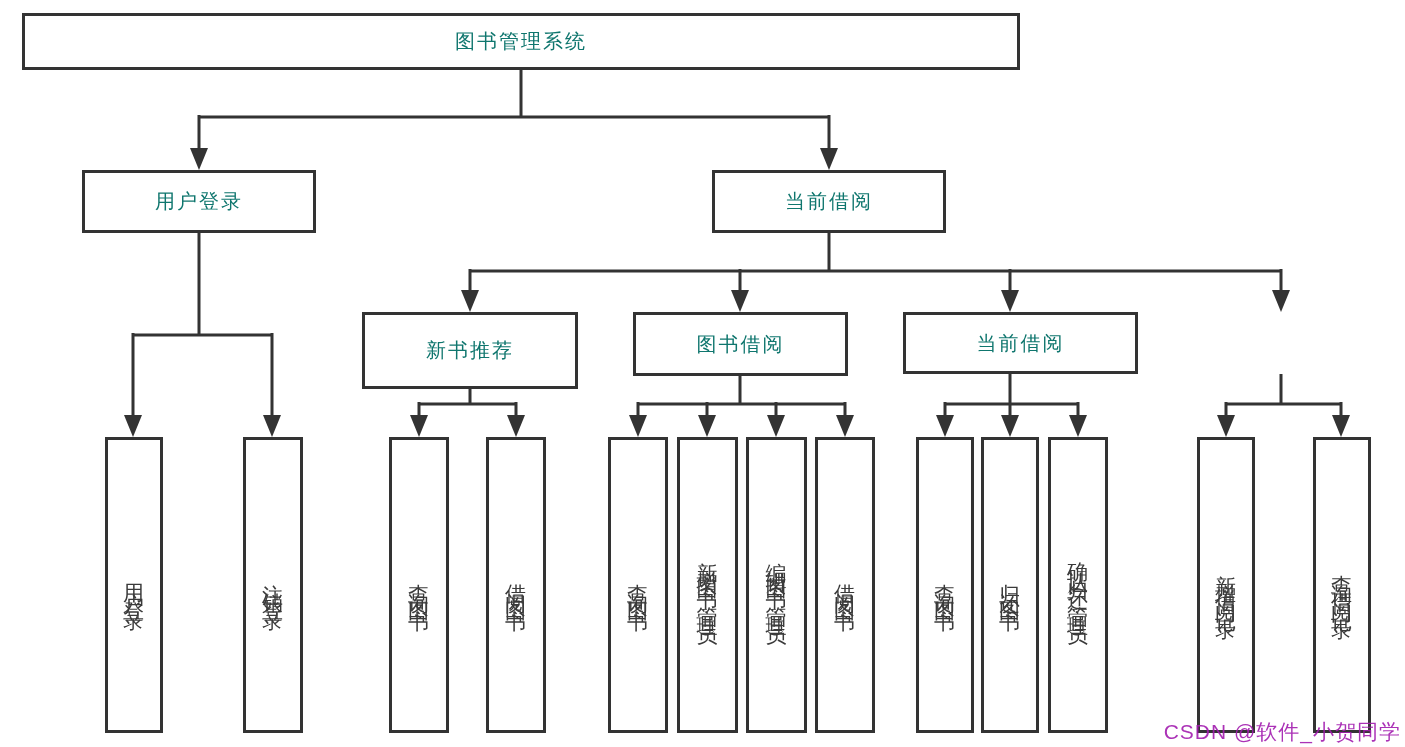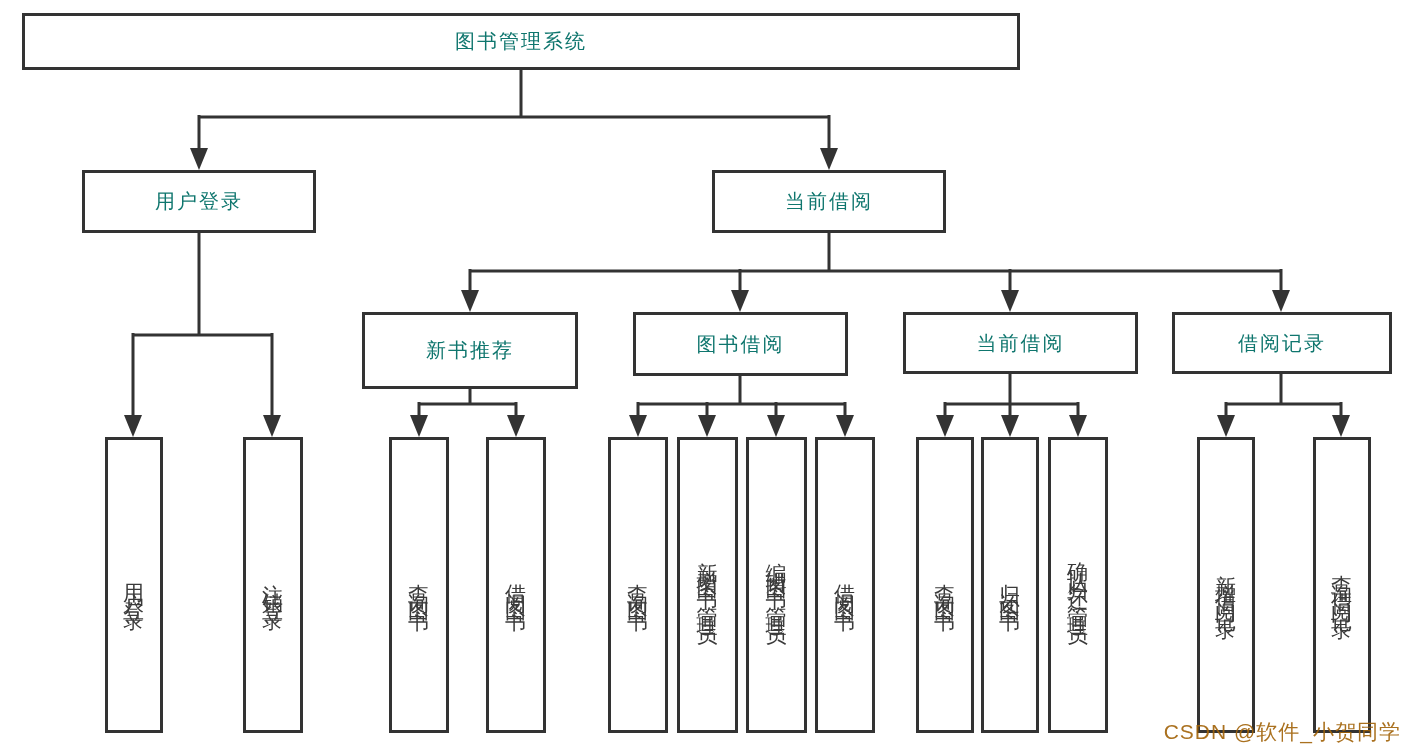--- a/index.html
+++ b/index.html
@@ -44,21 +44,21 @@
     line-height: 1;
     color: #3a3a3a;
     letter-spacing: 9px;
     white-space: nowrap;
   }
   .watermark {
     position: absolute;
     right: 4px;
     bottom: 1px;
     font-size: 21px;
-    color: #a16207;
+    color: #a21caf;
     opacity: 0.9;
     z-index: 3;
     letter-spacing: 1px;
   }
 </style>
 </head>
 <body>
 
 <div class="canvas">
 
@@ -125,23 +125,20 @@
 
   <div class="box h" style="left:362px; top:312px; width:216px; height:77px">
     <span class="lbl">新书推荐</span>
   </div>
   <div class="box h" style="left:633px; top:312px; width:215px; height:64px">
     <span class="lbl">图书借阅</span>
   </div>
   <div class="box h" style="left:903px; top:312px; width:235px; height:62px">
     <span class="lbl">当前借阅</span>
   </div>
-  <div class="box h" style="left:1172px; top:312px; width:220px; height:62px">
-    <span class="lbl">借阅记录</span>
-  </div>
 
   <div class="box v" style="left:105px; top:437px; width:58px; height:296px">
     <span class="lbl">用户登录</span>
   </div>
   <div class="box v" style="left:243px; top:437px; width:60px; height:296px">
     <span class="lbl">注销登录</span>
   </div>
 
   <div class="box v" style="left:389px; top:437px; width:60px; height:296px">
     <span class="lbl">查询图书</span>

